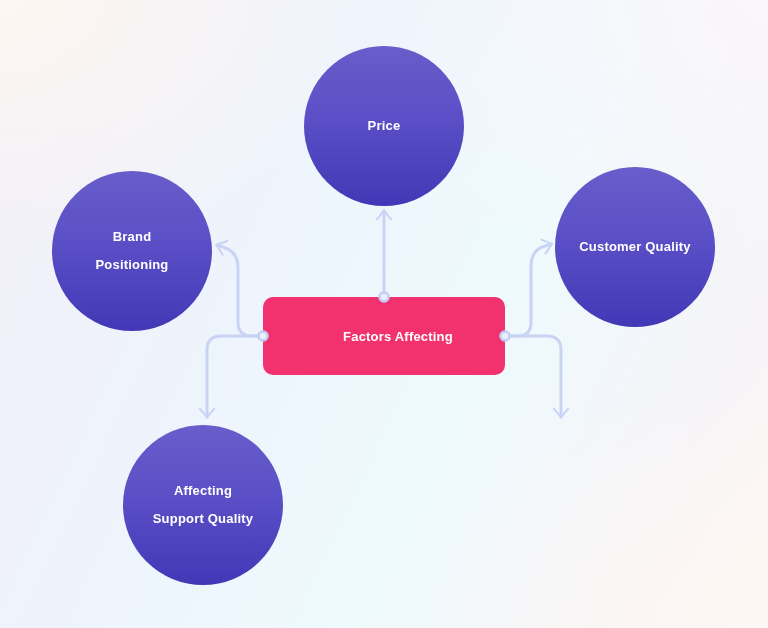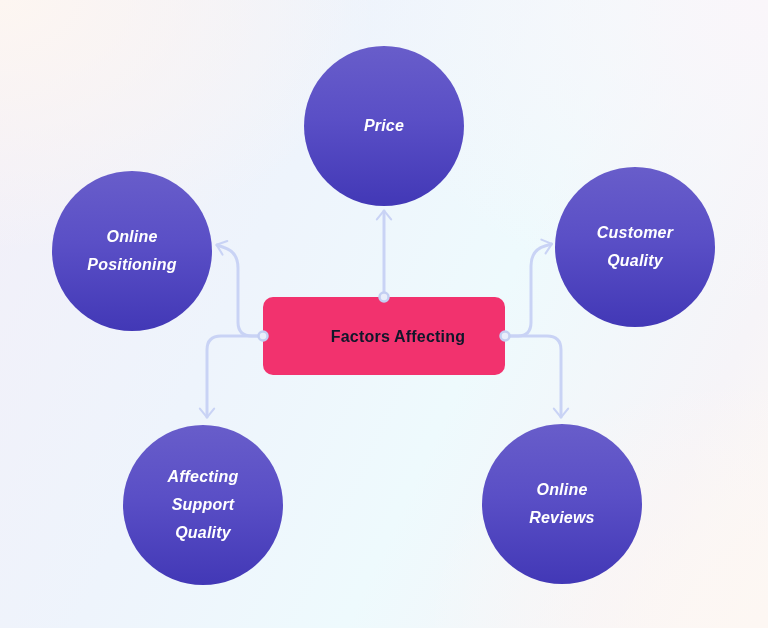--- a/index.html
+++ b/index.html
@@ -31,44 +31,43 @@
     border-radius: 50%;
     background: linear-gradient(180deg, #685DCA 0%, #5A4FC6 45%, #4238B6 100%);
     display: flex;
     align-items: center;
     justify-content: center;
   }
   .node-label {
     width: 112px;
     text-align: center;
     color: #ffffff;
-    font-size: 16px;
+    font-size: 13px;
     font-weight: 700;
     line-height: 28px;
     letter-spacing: 0.2px;
-    font-style: italic;
   }
 
   
   .center-box {
     position: absolute;
     left: 263px;
     top: 297px;
     width: 242px;
     height: 78px;
     border-radius: 10px;
     background: #F2326E;
     display: flex;
     flex-direction: column;
     align-items: center;
     justify-content: center;
   }
   .center-line {
-    color: #0f172a;
-    font-size: 16px;
+    color: #ffffff;
+    font-size: 13px;
     font-weight: 700;
     line-height: 29px;
     letter-spacing: 0.2px;
     white-space: nowrap;
     padding-left: 28px;
   }
 
   
   .connectors {
     position: absolute;
@@ -92,34 +91,31 @@
 </head>
 <body>
 
 <div class="canvas">
 
   <div class="node" style="left:304px; top:46px;">
     <span class="node-label">Price</span>
   </div>
 
   <div class="node" style="left:52px; top:171px;">
-    <span class="node-label">Online Positioning</span>
+    <span class="node-label">Brand Positioning</span>
   </div>
 
   <div class="node" style="left:555px; top:167px;">
     <span class="node-label">Customer Quality</span>
   </div>
 
   <div class="node" style="left:123px; top:425px;">
     <span class="node-label">Affecting Support Quality</span>
   </div>
 
-  <div class="node" style="left:482px; top:424px;">
-    <span class="node-label">Online Reviews</span>
-  </div>
 
   <div class="center-box">
     <div class="center-line">Factors Affecting</div>
   </div>
 
   <svg class="connectors" width="768" height="628" viewBox="0 0 768 628">
     <defs>
       <marker id="arrowhead" viewBox="0 0 10 10" refX="6" refY="5" markerWidth="7" markerHeight="7" orient="auto-start-reverse">
         <path d="M2 1.6 L6.2 5 L2 8.4" fill="none" stroke="#C9D3F5" stroke-width="1" stroke-linecap="round" stroke-linejoin="round"></path>
       </marker>

